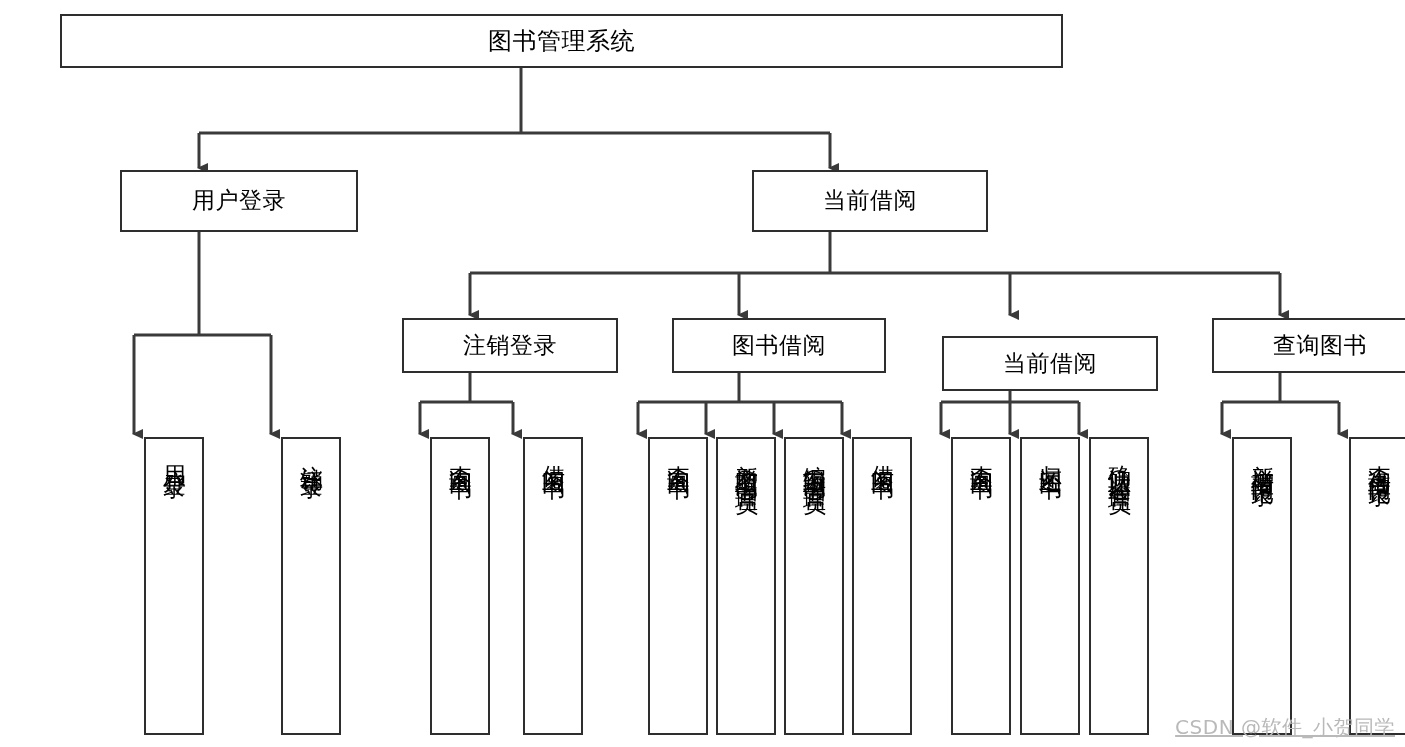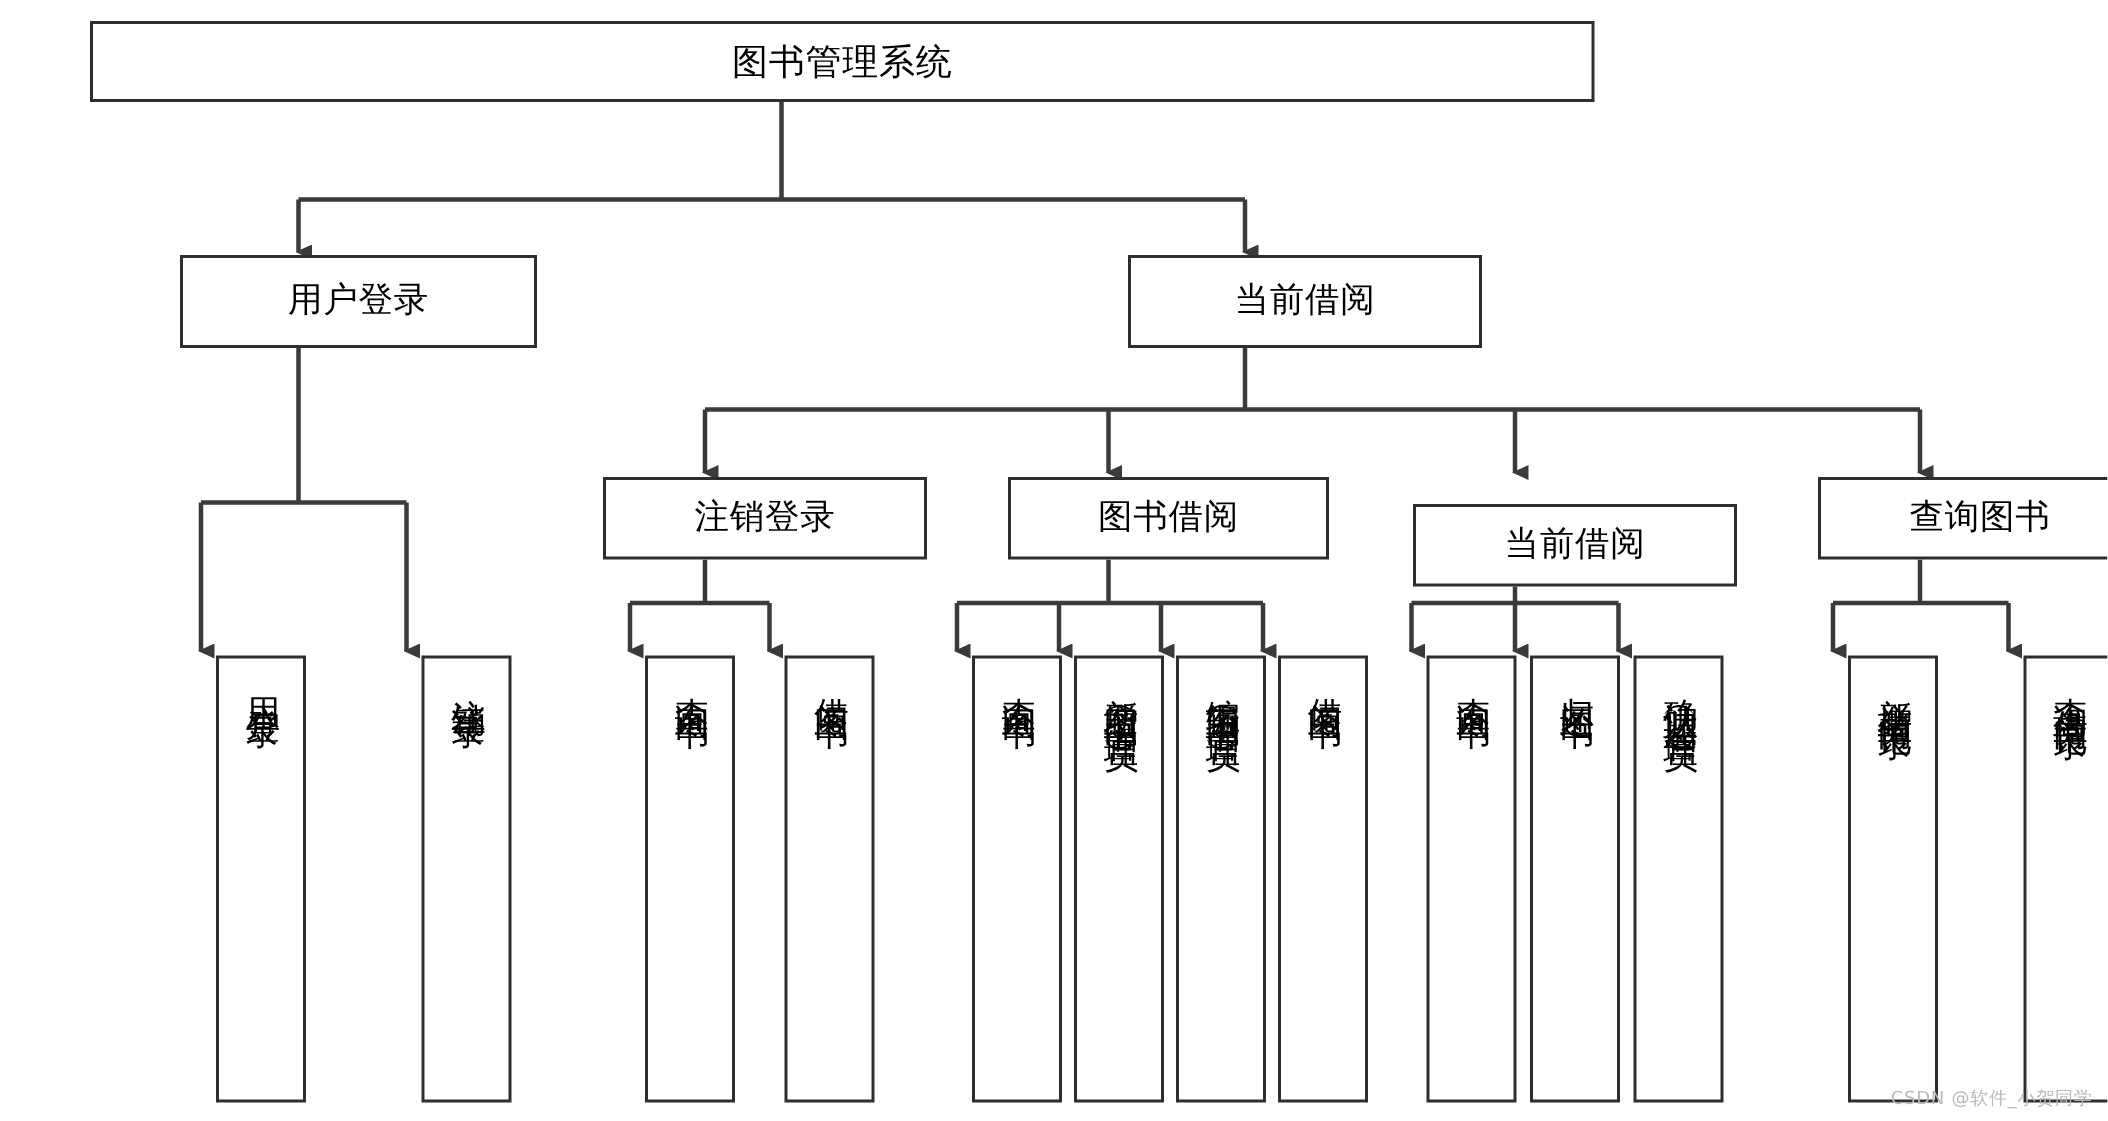--- a/index.html
+++ b/index.html
@@ -62,24 +62,25 @@
     text-orientation: upright;
     font-size: 23px;
     line-height: 1.12;
     letter-spacing: 4px;
     white-space: nowrap;
   }
   .watermark {
     position: absolute;
     right: 10px;
     bottom: 6px;
-    font-size: 12px;
+    font-size: 20px;
     color: #b9b9b9;
     white-space: nowrap;
     letter-spacing: 0.5px;
+    text-decoration: underline;
   }
 </style>
 </head>
 <body>
 
 <div id="canvas">
 
   <svg class="edges" viewBox="0 0 1405 747">
     <defs>
       <marker id="arrowhead" markerWidth="11" markerHeight="11" refX="5" refY="9" orient="auto" markerUnits="userSpaceOnUse">

